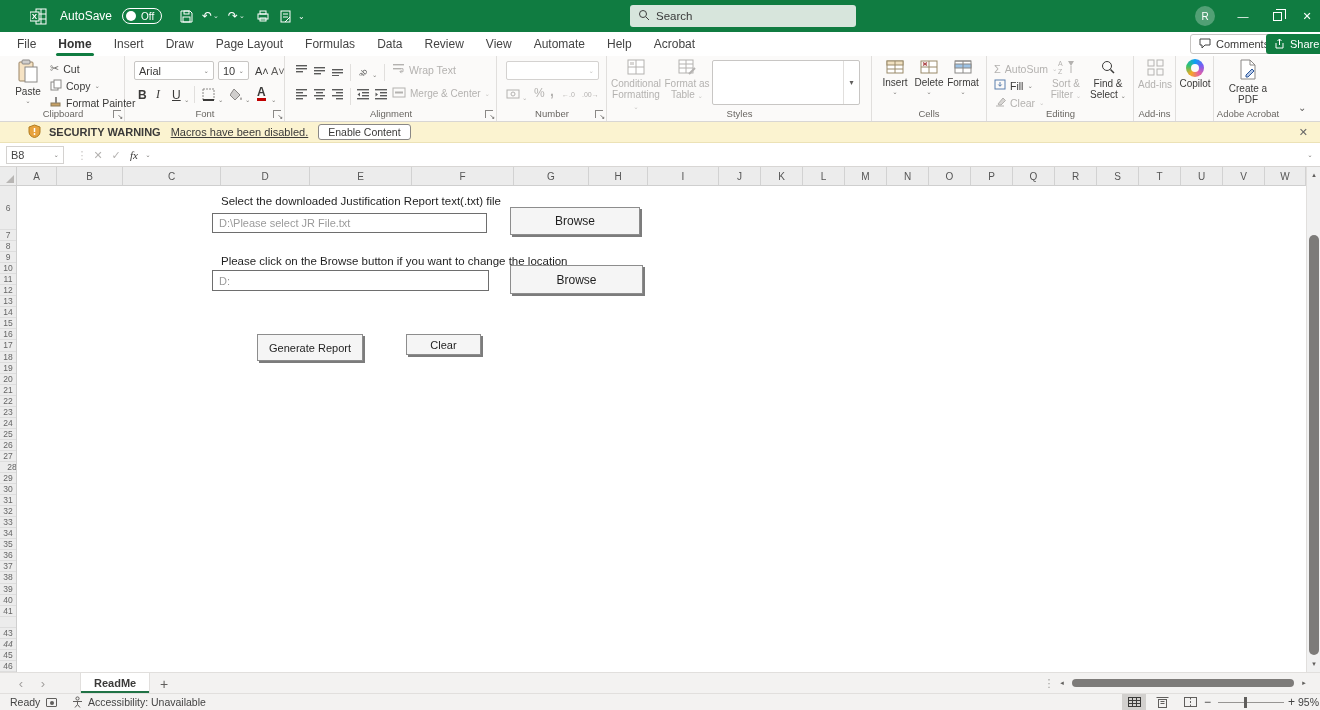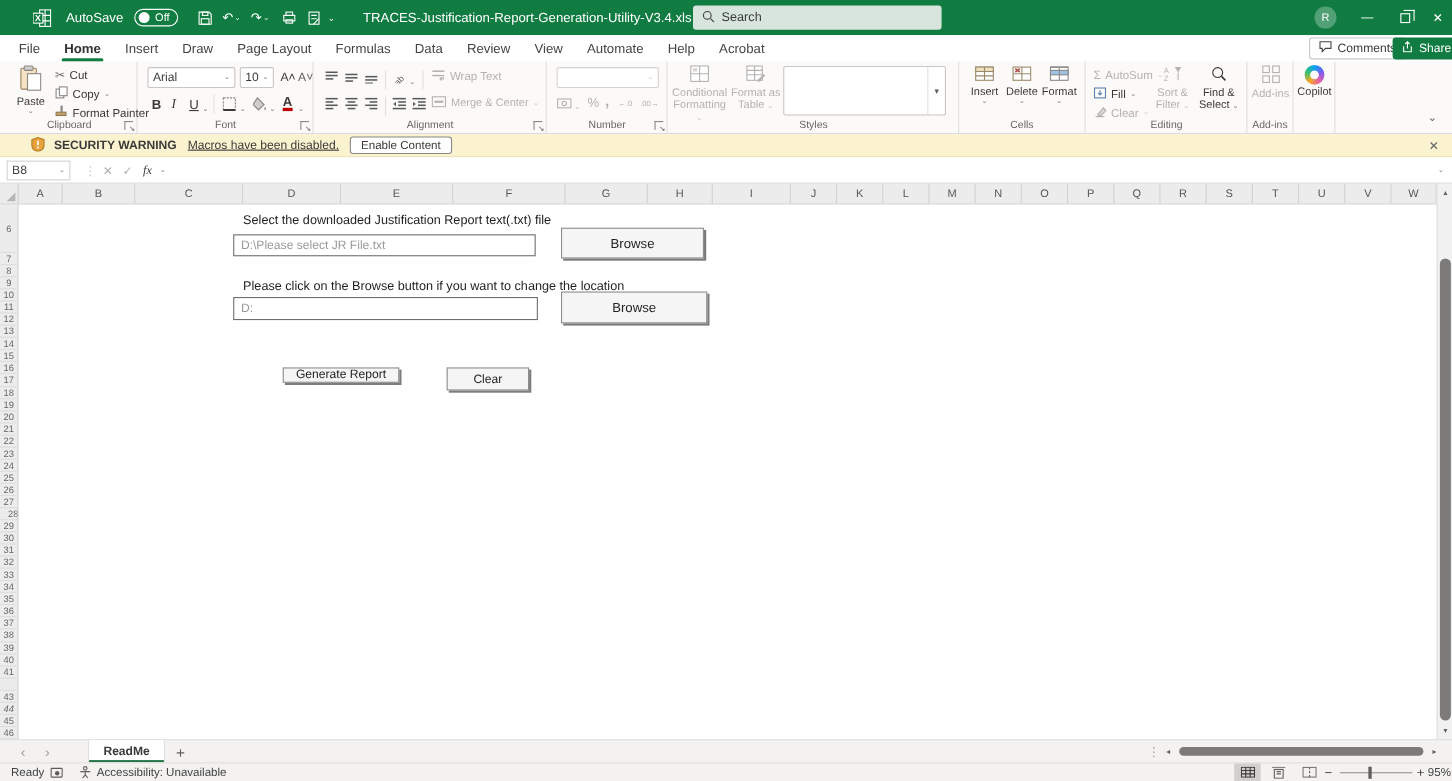--- a/index.html
+++ b/index.html
@@ -150,26 +150,20 @@
     <span class="tbi" style="left:278px;width:14px">
       <svg width="11" height="13">
           <rect x="1" y="1" width="9" height="11" fill="none" stroke="#fff"></rect>
           <line x1="3" y1="4" x2="8" y2="4" stroke="#fff"></line>
           <line x1="3" y1="7" x2="8" y2="7" stroke="#fff"></line>
           <line x1="5" y1="12" x2="10" y2="7" stroke="#fff"></line>
         </svg>
     </span>
     <span class="tbi" style="left:298px;font-size:8px">⌄</span>
 
-    <span class="tbi" style="left:330px;white-space:nowrap">
-      <span>TRACES-Justification-Report-Generation-Utility-V3.4.xls</span>&nbsp;
-      <span style="color:#e4efe9">- Compatibility...</span>&nbsp;&nbsp;
-      <span>• Saved to this PC</span>
-      <span class="qchev">⌄</span>
-    </span>
     <div id="searchbox">
       <span><svg width="12" height="12">
             <circle cx="5" cy="5" r="3.5" fill="none" stroke="#3f3f3f"></circle>
             <line x1="8" y1="8" x2="11" y2="11" stroke="#3f3f3f"></line>
           </svg></span>
       <input type="text" placeholder="Search" style="">
     </div>
     <div id="avatar">
         <span>R</span>
       </div>
@@ -499,20 +493,31 @@
       <div class="glabel">Add-ins</div>
     </div>
 
     <div class="rgroup" style="left:1176px;width:38px">
       <div class="rbig" style="left:0;width:38px">
         <span class="copilot-ic"></span>
         <span class="lab">Copilot</span>
       </div>
     </div>
 
+    <div class="rgroup" style="left:1214px;width:68px;border-right:none">
+      <div class="rbig" style="left:6px;width:56px">
+        <span><svg width="18" height="21">
+              <path d="M2 1h9l5 5v14H2z" fill="#fff" stroke="#8a8886"></path>
+              <path d="M11 1v5h5" fill="none" stroke="#8a8886"></path>
+              <path d="M7 16l6-6 2 2-6 6H7z" fill="#b4c7e7" stroke="#2b579a"></path>
+            </svg></span>
+        <span class="lab">Create a PDF</span>
+      </div>
+      <div class="glabel">Adobe Acrobat</div>
+    </div>
 
     <span id="ribcollapse">⌄</span>
   </div>
 
   <div id="secbar">
     <span class="shield"><svg width="13" height="14">
           <path d="M6.5 1L12 3v5c0 3-2.5 5-5.5 5.5C3.5 13 1 11 1 8V3z" fill="#e8a33d" stroke="#b07c20"></path>
           <line x1="6.5" y1="4" x2="6.5" y2="8" stroke="#fff" stroke-width="1.5"></line>
           <circle cx="6.5" cy="10" r="0.9" fill="#fff"></circle>
         </svg></span>
@@ -610,21 +615,21 @@
     </div>
   <div id="sheet"></div>
 
   <div>
     <div class="formlabel" style="left:221px;top:195px">Select the downloaded Justification Report text(.txt) file</div>
     <input class="vbinput" style="left: 212px; top: 213px; width: 275px; height: 20px;" readonly="" value="D:\Please select JR File.txt">
     <div class="vbbtn" style="left:510px;top:207px;width:130px;height:28px">Browse</div>
     <div class="formlabel" style="left:221px;top:255px">Please click on the Browse button if you want to change the location</div>
     <input class="vbinput" style="left: 212px; top: 270px; width: 277px; height: 21px;" readonly="" value="D:">
     <div class="vbbtn" style="left:510px;top:265px;width:133px;height:29px">Browse</div>
-    <div class="vbbtn small" style="left:257px;top:334px;width:106px;height:14px">Generate Report</div>
+    <div class="vbbtn small" style="left:257px;top:334px;width:106px;height:27px">Generate Report</div>
     <div class="vbbtn small" style="left:406px;top:334px;width:75px;height:21px">Clear</div>
   </div>
 
   <div id="vscroll">
     <span class="sarrow" style="top:0">▴</span>
     <div id="vthumb" style="top:68px;height:420px"></div>
     <span class="sarrow" style="bottom:0">▾</span>
   </div>
 
   <div id="sheetbar">

